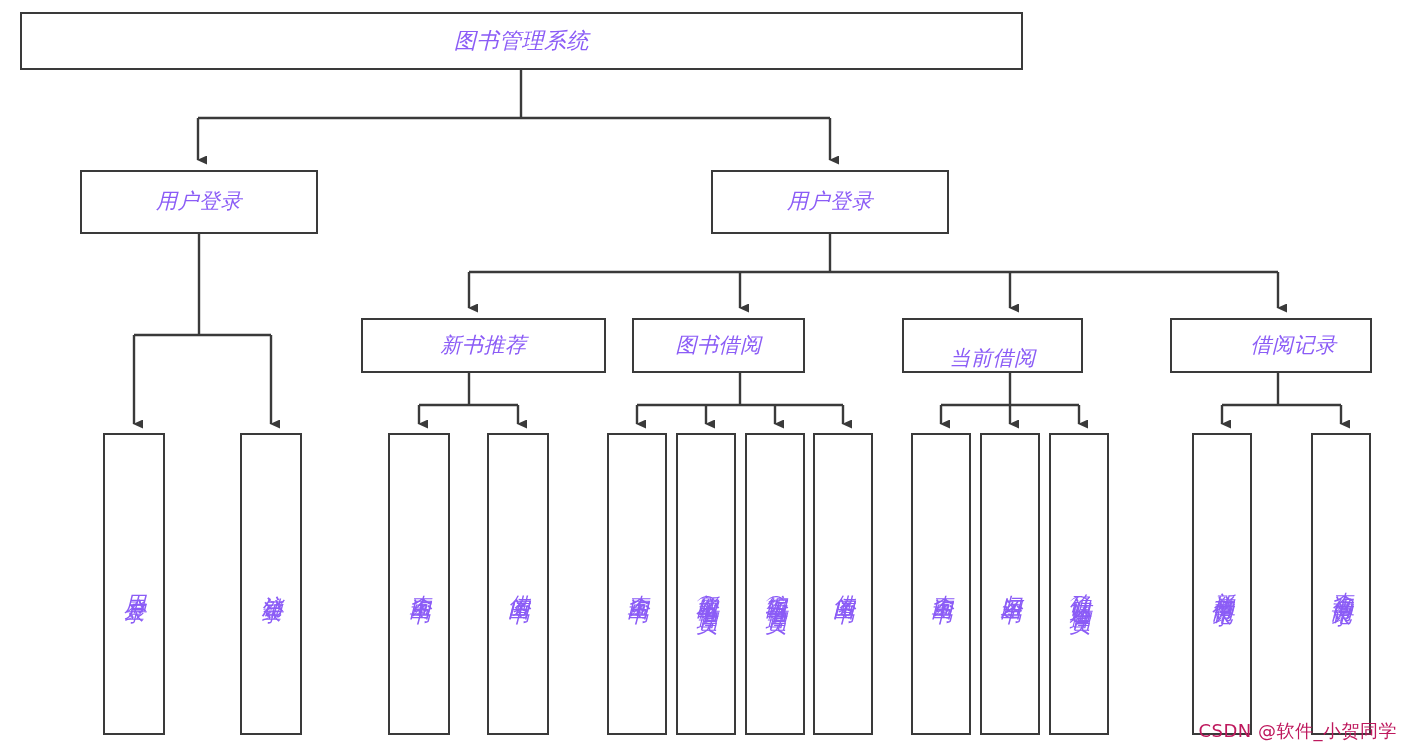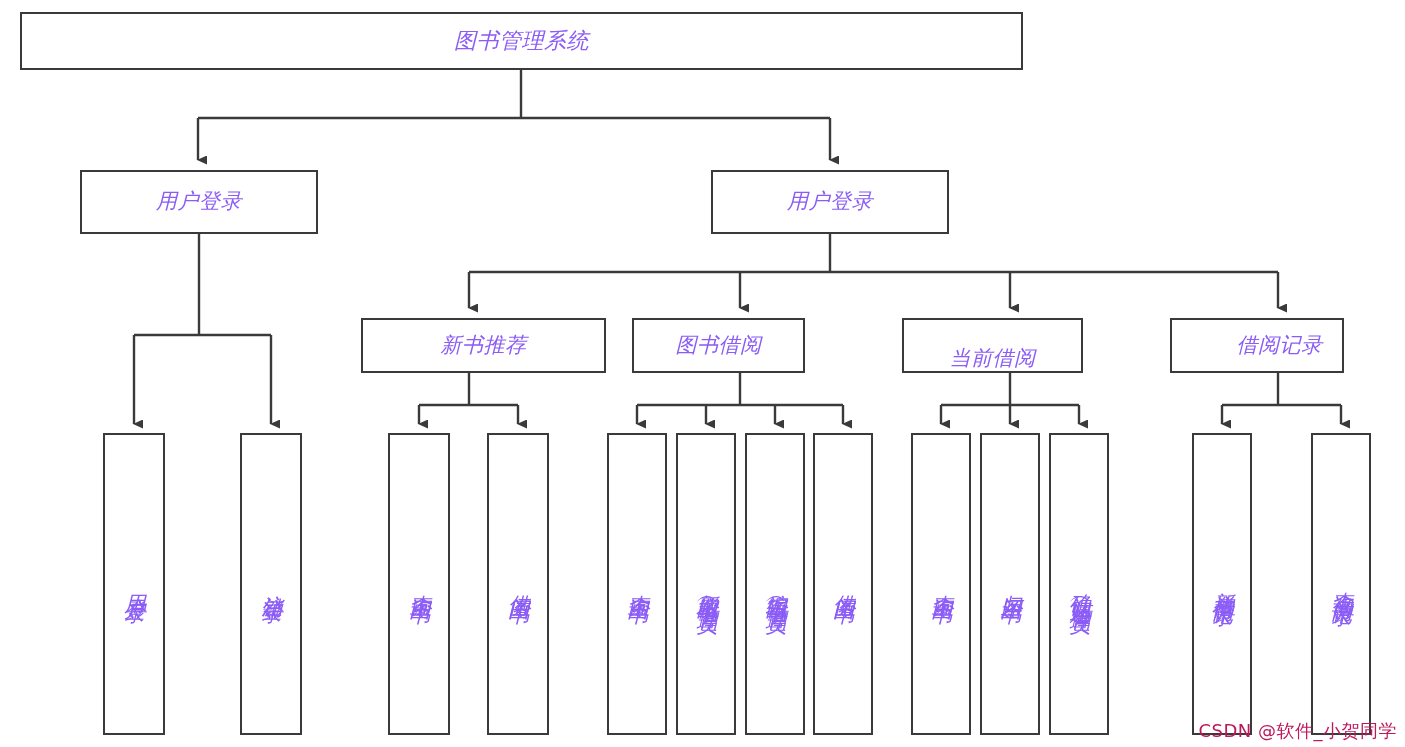--- a/index.html
+++ b/index.html
@@ -157,21 +157,21 @@
   </div>
 
   <div class="node horiz" style="left:632px; top:318px; width:173px; height:55px;">
     <span class="node-label">图书借阅</span>
   </div>
 
   <div class="node horiz" style="left:902px; top:318px; width:181px; height:55px;align-items:flex-end;">
     <span class="node-label">当前借阅</span>
   </div>
 
-  <div class="node horiz" style="left:1170px; top:318px; width:174px; height:55px;padding-left:45px;">
+  <div class="node horiz" style="left:1170px; top:318px; width:202px; height:55px;padding-left:45px;">
     <span class="node-label">借阅记录</span>
   </div>
 
   <div class="node vert" style="left:103px; top:433px; width:62px; height:302px;">
     <span class="node-label">用户登录</span>
   </div>
 
   <div class="node vert" style="left:240px; top:433px; width:62px; height:302px;">
     <span class="node-label">注销登录</span>
   </div>

